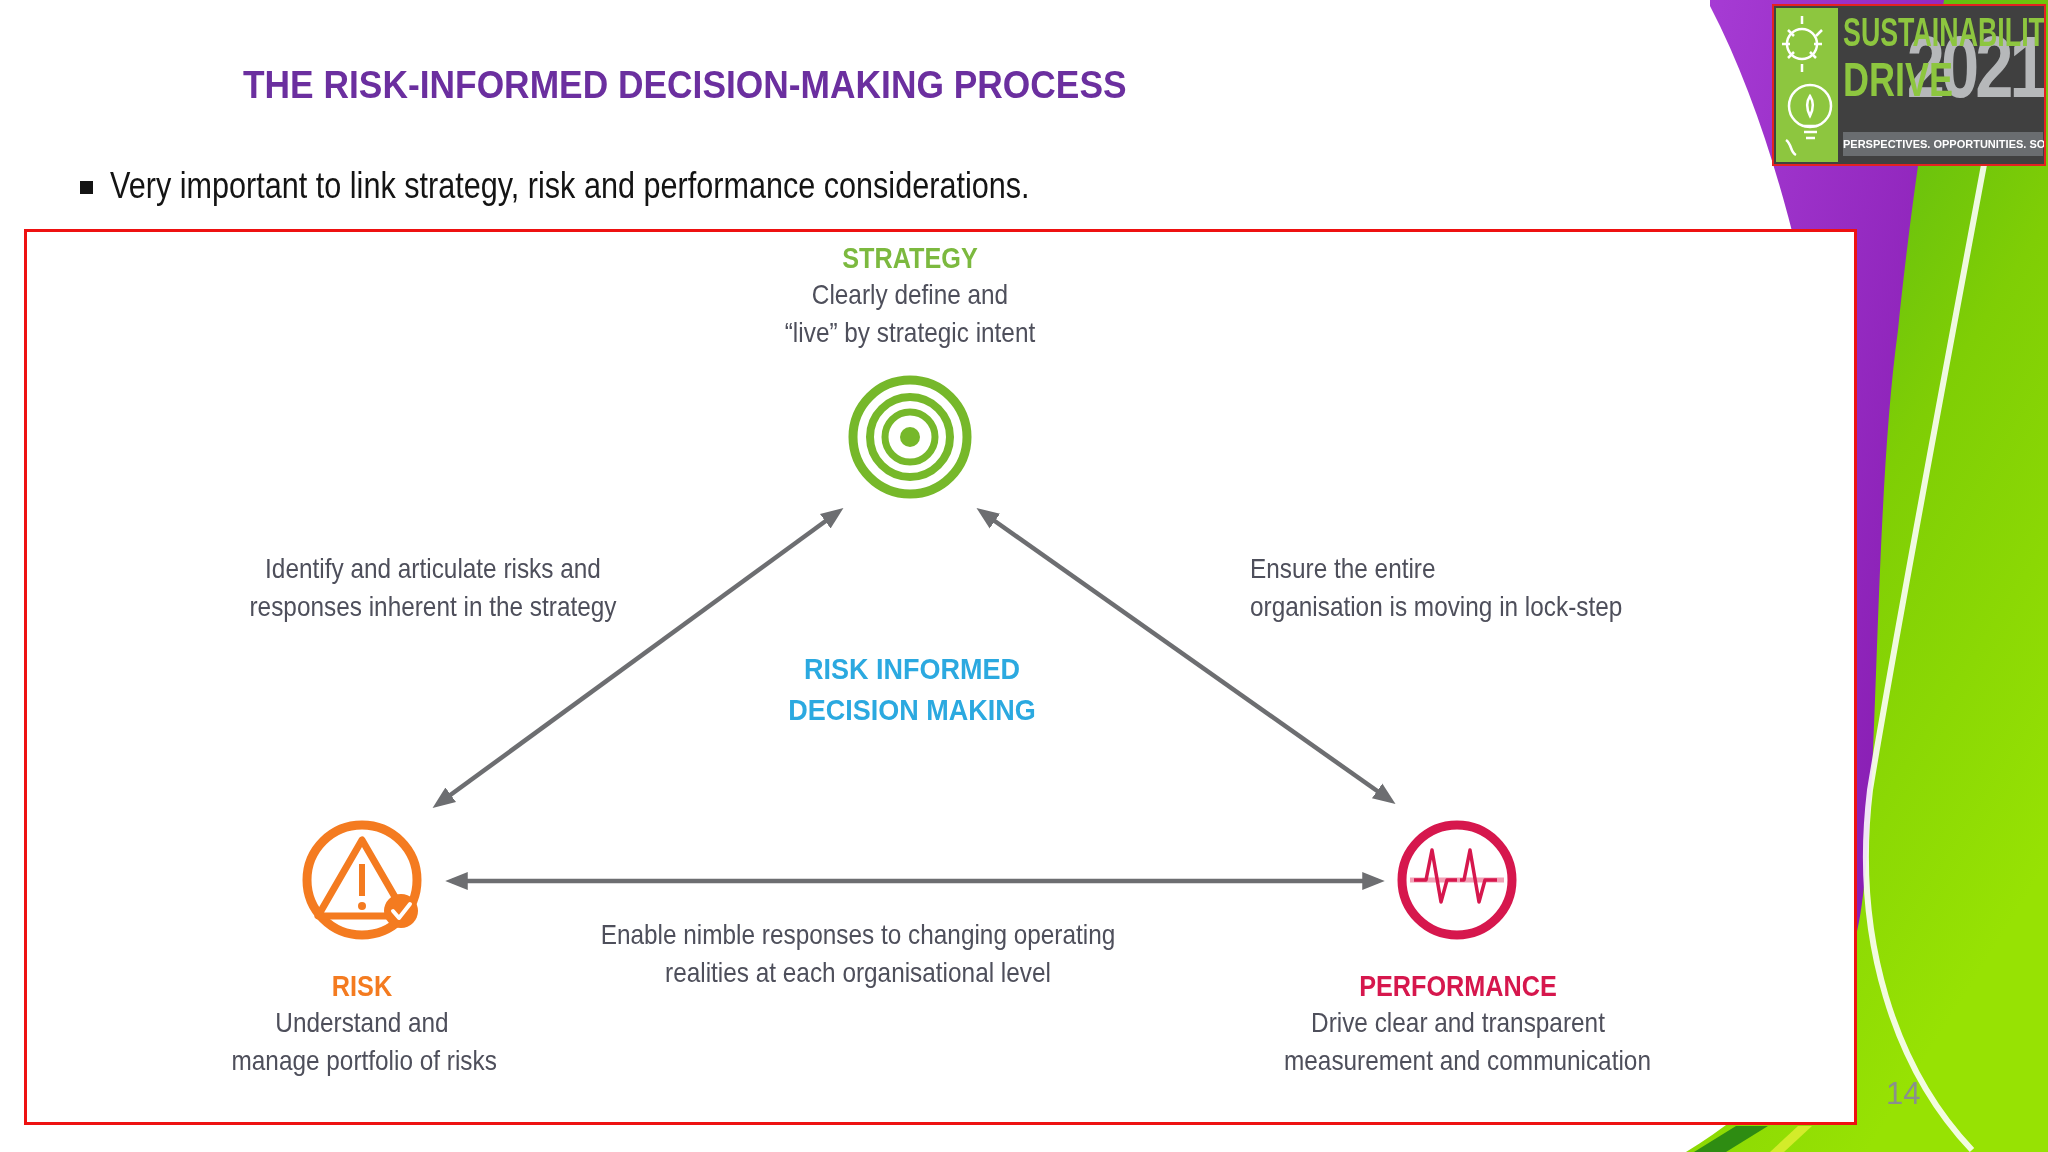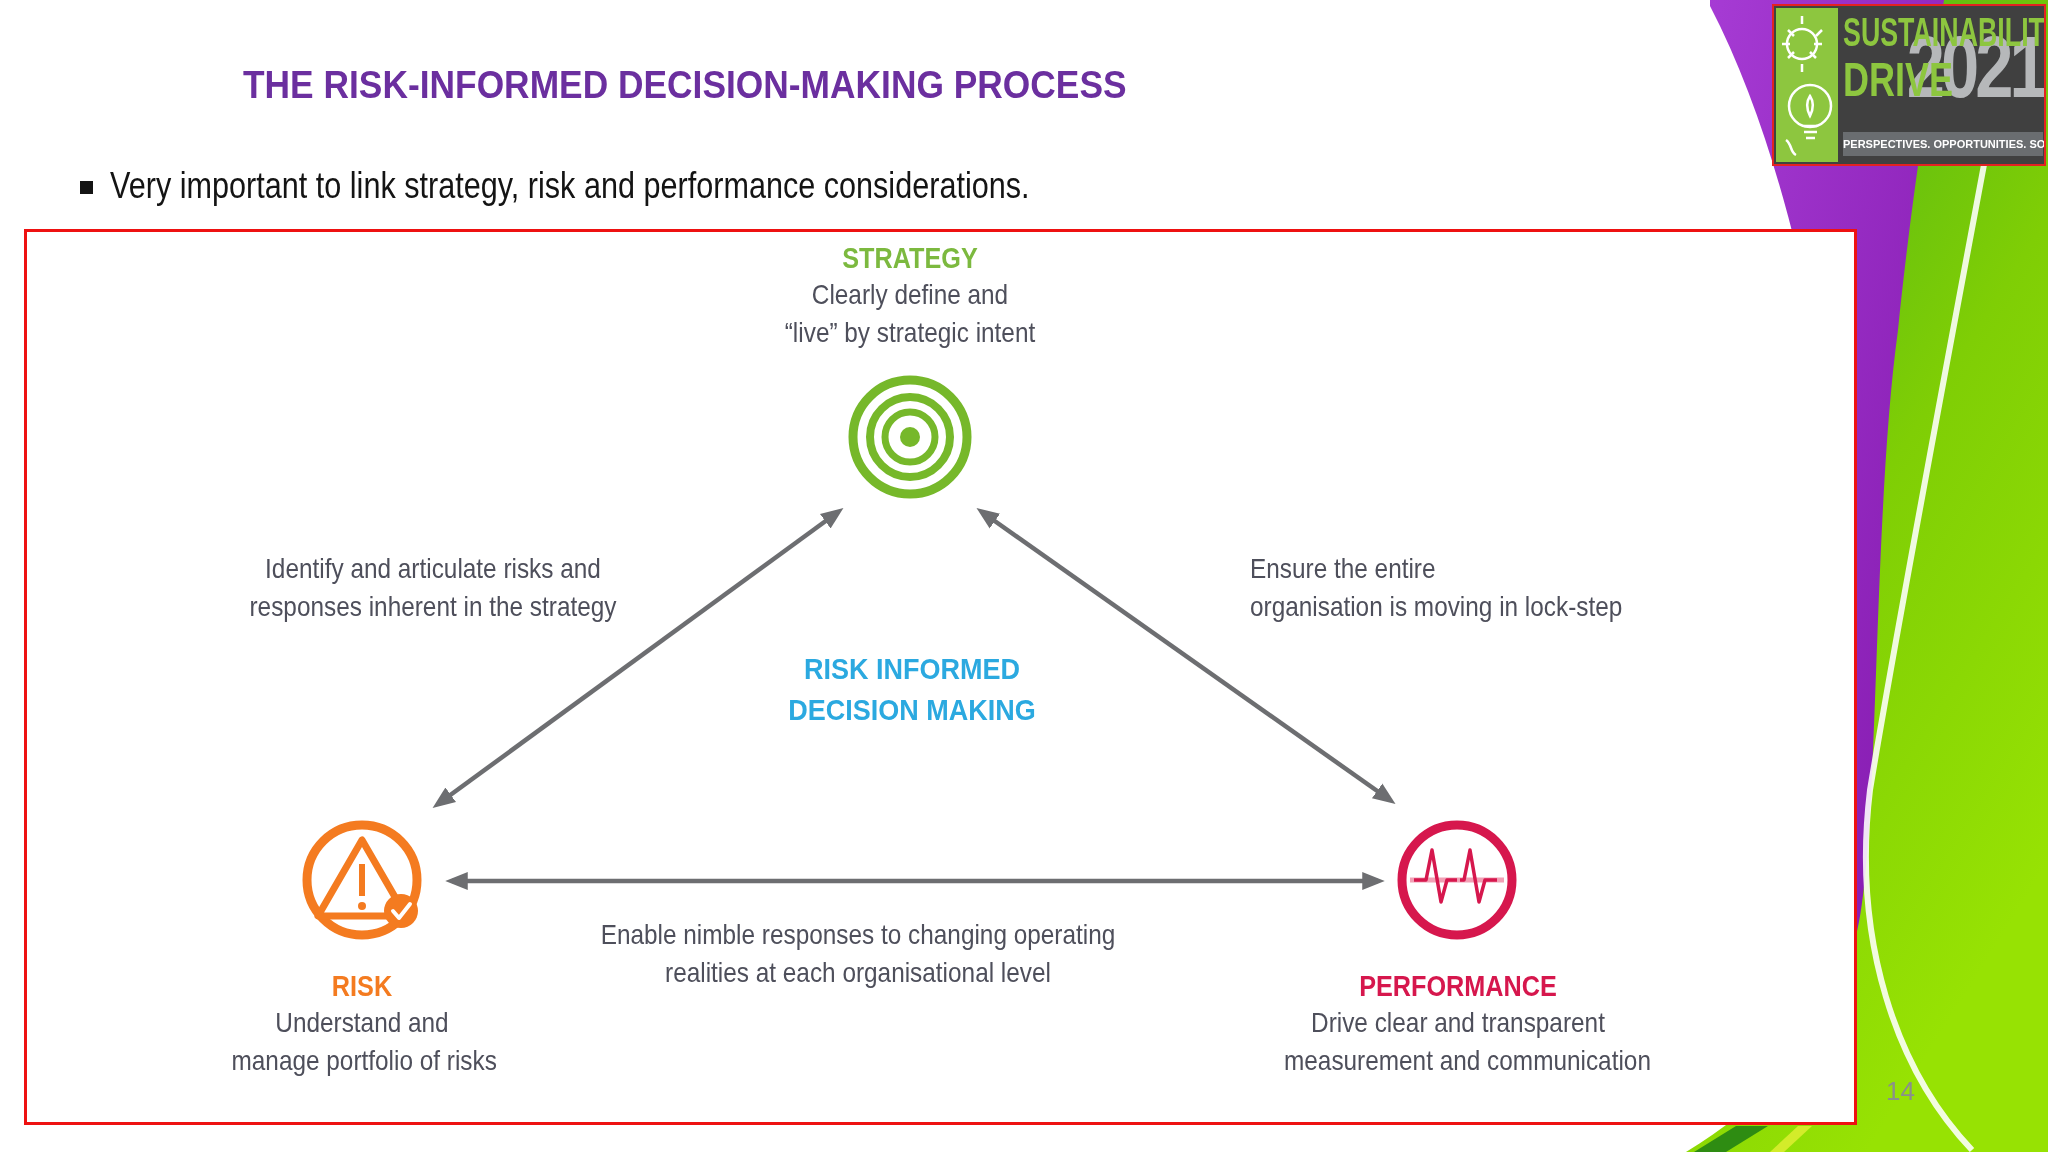--- a/index.html
+++ b/index.html
@@ -24,21 +24,21 @@
   .strategy-desc{left:710px;top:276px;width:400px;}
   .edge-left{left:183px;top:550px;width:500px;}
   .edge-right{left:1250px;top:550px;text-align:left;}
   .center-blue{left:712px;top:648px;width:400px;text-align:center;font-weight:bold;
                font-size:30px;line-height:41px;color:#2ba9e0;transform:scaleX(.9);transform-origin:center top;}
   .edge-bottom{left:558px;top:916px;width:600px;}
   .risk-label{left:212px;top:970px;width:300px;text-align:center;color:#f47b20;}
   .risk-desc{left:212px;top:1004px;width:300px;}
   .perf-label{left:1258px;top:970px;width:400px;text-align:center;color:#d6174d;}
   .perf-desc{left:1258px;top:1004px;width:400px;}
-  .page-number{left:1886px;top:1076px;font-size:26px;color:#8a8f8c;z-index:4;}
+  .page-number{left:1886px;top:1076px;font-size:31px;color:#8a8f8c;z-index:4;}
   
   .logo{position:absolute;left:1772px;top:4px;width:274px;height:162px;z-index:2;
         box-sizing:border-box;border:2px solid #e32222;background:#404040;}
   .logo-tile{position:absolute;left:2px;top:2px;width:62px;height:154px;background:#8dc63f;}
   .logo-main{position:absolute;left:66px;top:0;right:0;bottom:0;overflow:hidden;}
   .logo-year{position:absolute;right:0px;top:10px;font-size:88px;font-weight:bold;
              color:#d4d7d9;letter-spacing:-5px;transform:scaleX(.78);transform-origin:right top;
              opacity:.8;z-index:0;}
   .logo-line1{position:absolute;left:3px;top:4px;font-size:40px;font-weight:bold;color:#8dc63f;
               transform:scaleX(.67);transform-origin:left top;z-index:1;white-space:nowrap;}

